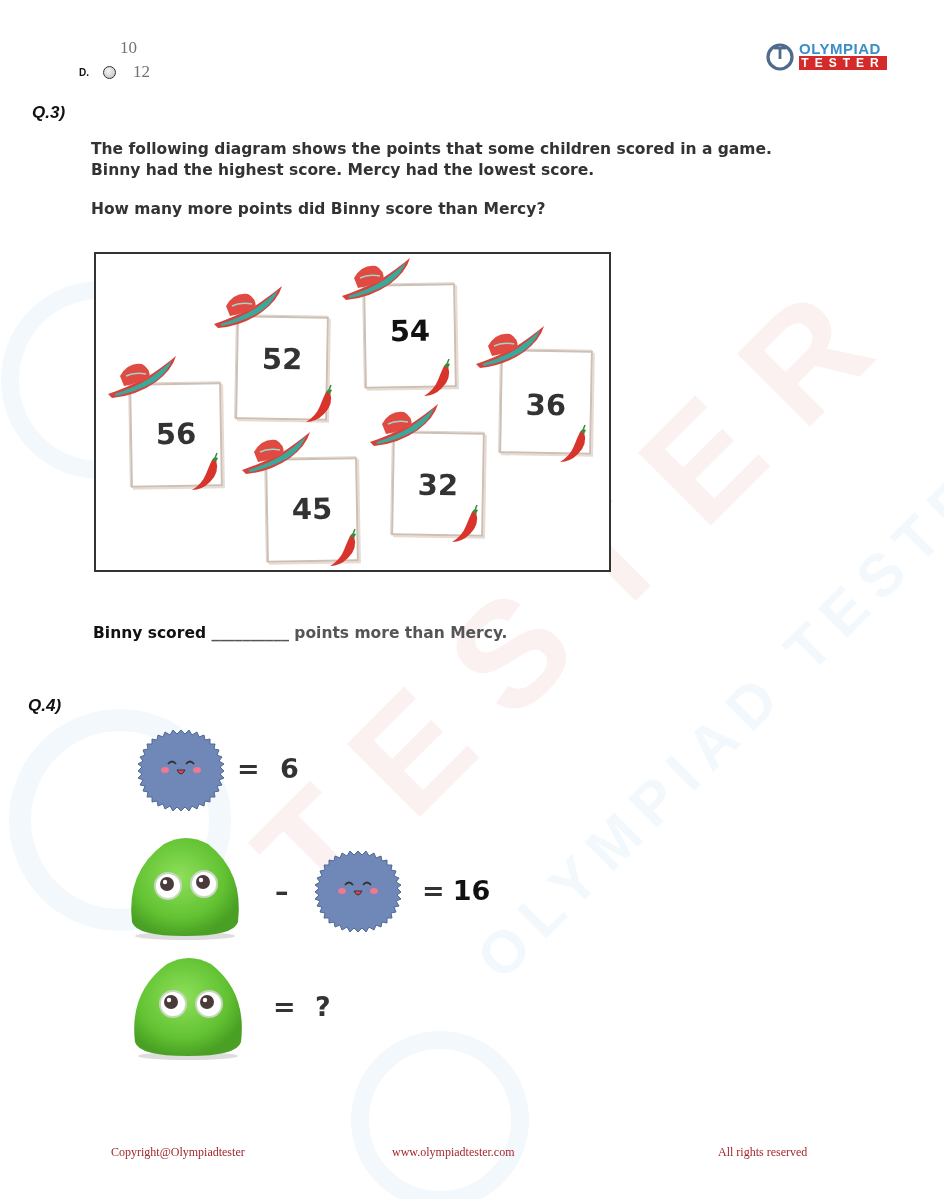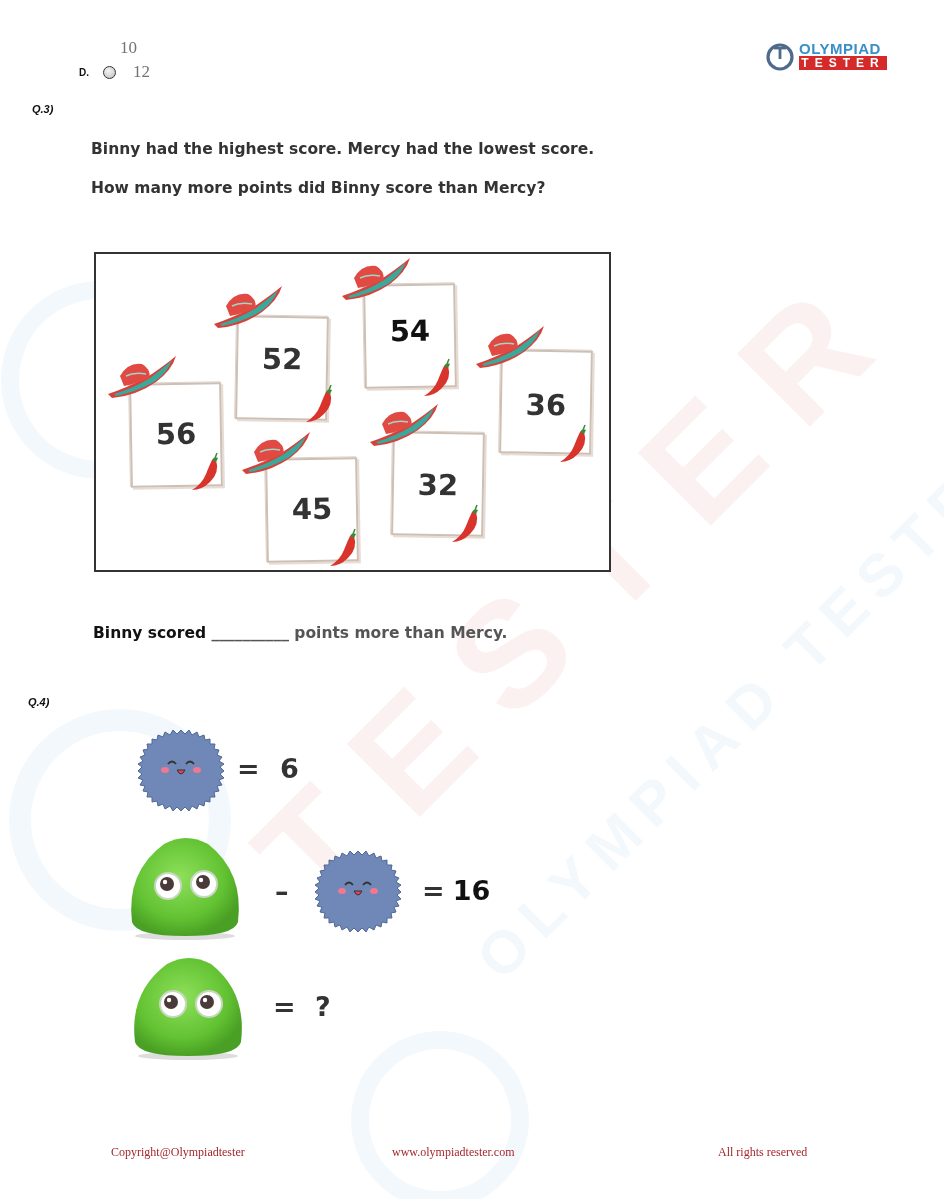--- a/index.html
+++ b/index.html
@@ -12,21 +12,21 @@
   
   .prev-num { font-family:"Liberation Serif", serif; font-size:17px; color:#737373; }
   .opt-letter { font-family:"Liberation Sans", sans-serif; font-weight:bold; font-size:10px; color:#111; }
   .radio { display:inline-block; width:11px; height:11px; border:1.3px solid #333; border-radius:50%; background:radial-gradient(circle at 40% 35%, #f4f4f4, #bdbdbd); vertical-align:middle; }
 
   
   .logo { left:765px; top:40px; width:125px; height:32px; }
   .logo-top { position:absolute; left:34px; top:0; font-family:"Liberation Sans", sans-serif; font-weight:bold; font-size:15px; color:#3a8fc8; letter-spacing:0.5px; }
   .logo-bot { position:absolute; left:34px; top:16px; width:88px; height:14px; background:#d42a2a; color:#fff; font-family:"Liberation Sans", sans-serif; font-weight:bold; font-size:12px; letter-spacing:6px; text-align:center; line-height:14px; }
 
-  .qnum { font-family:"Liberation Sans", sans-serif; font-weight:bold; font-style:italic; font-size:11px; color:#111; }
+  .qnum { font-family:"Liberation Sans", sans-serif; font-weight:bold; font-style:italic; font-size:17px; color:#111; }
 
   .qtext { font-family:"DejaVu Sans", sans-serif; font-size:15.5px; color:#333; line-height:21px; font-weight:bold; }
 
   
   .diagram { left:94px; top:252px; width:517px; height:320px; border:2.5px solid #333; background:#fff; box-sizing:border-box; }
   .card { position:absolute; width:88px; height:100px; border:2px solid #cdbfb4; box-shadow: 2px 2px 0 #e6dcd4, -1px -1px 0 #ded3ca; background:#fff; }
   .card .score { position:absolute; left:0; right:0; top:32px; text-align:center; font-family:"DejaVu Sans", sans-serif; font-weight:bold; font-size:29px; color:#333; }
   .hat { position:absolute; width:74px; height:44px; }
   .chili { position:absolute; width:32px; height:40px; }
 
@@ -72,20 +72,21 @@
     <rect x="13.6" y="6" width="2.8" height="11" fill="#4e6a8c"></rect>
     <rect x="9" y="5" width="12" height="2.4" fill="#4e6a8c"></rect>
   </svg>
   <div class="logo-top">OLYMPIAD</div>
   <div class="logo-bot">TESTER</div>
 </div>
 
 <div class="abs qnum" style="left:32px; top:103px;">Q.3)</div>
 
 <div class="abs qtext" style="left:91px; top:139px; width:720px;">
+  <div>The following diagram shows the points that some children scored in a game.</div>
   <div>Binny had the highest score. Mercy had the lowest score.</div>
   <div style="margin-top:18px;">How many more points did Binny score than Mercy?</div>
 </div>
 
 <div class="abs diagram">
 
   <div class="card" style="left:34px; top:129px; transform:rotate(-1deg);">
     <div class="score">56</div>
   </div>
 

